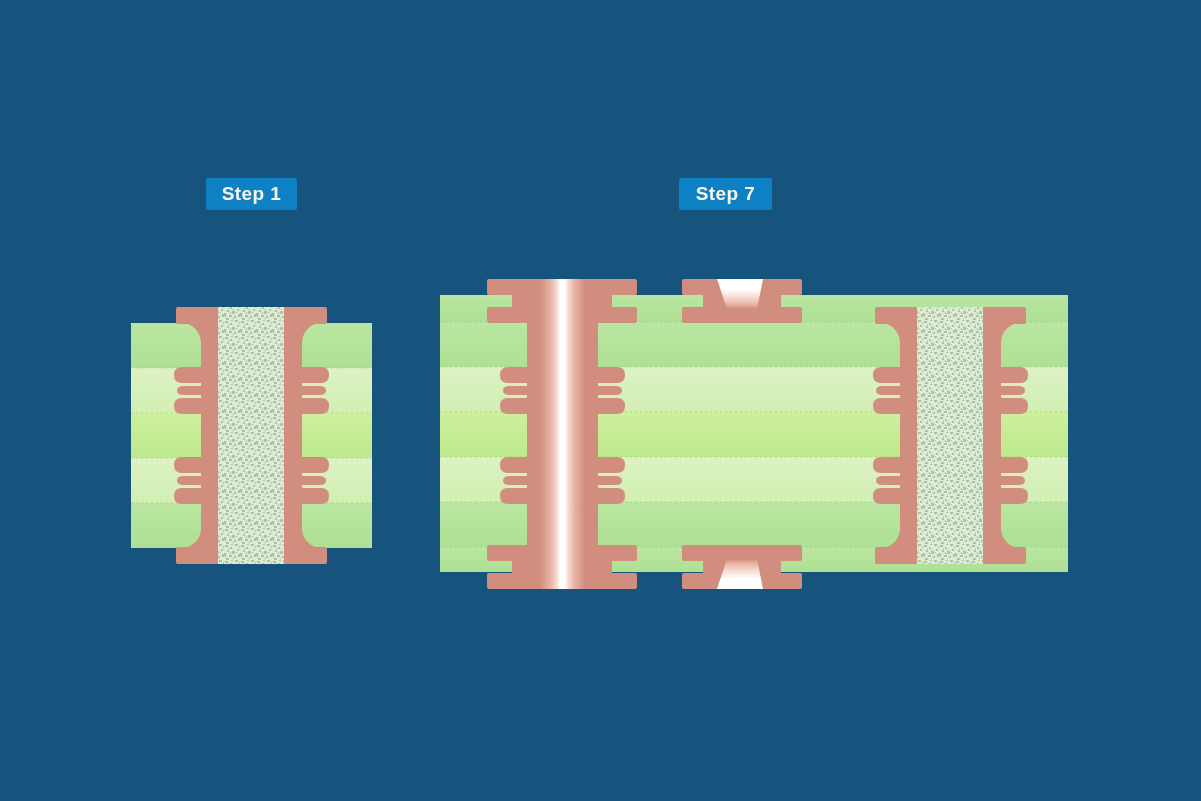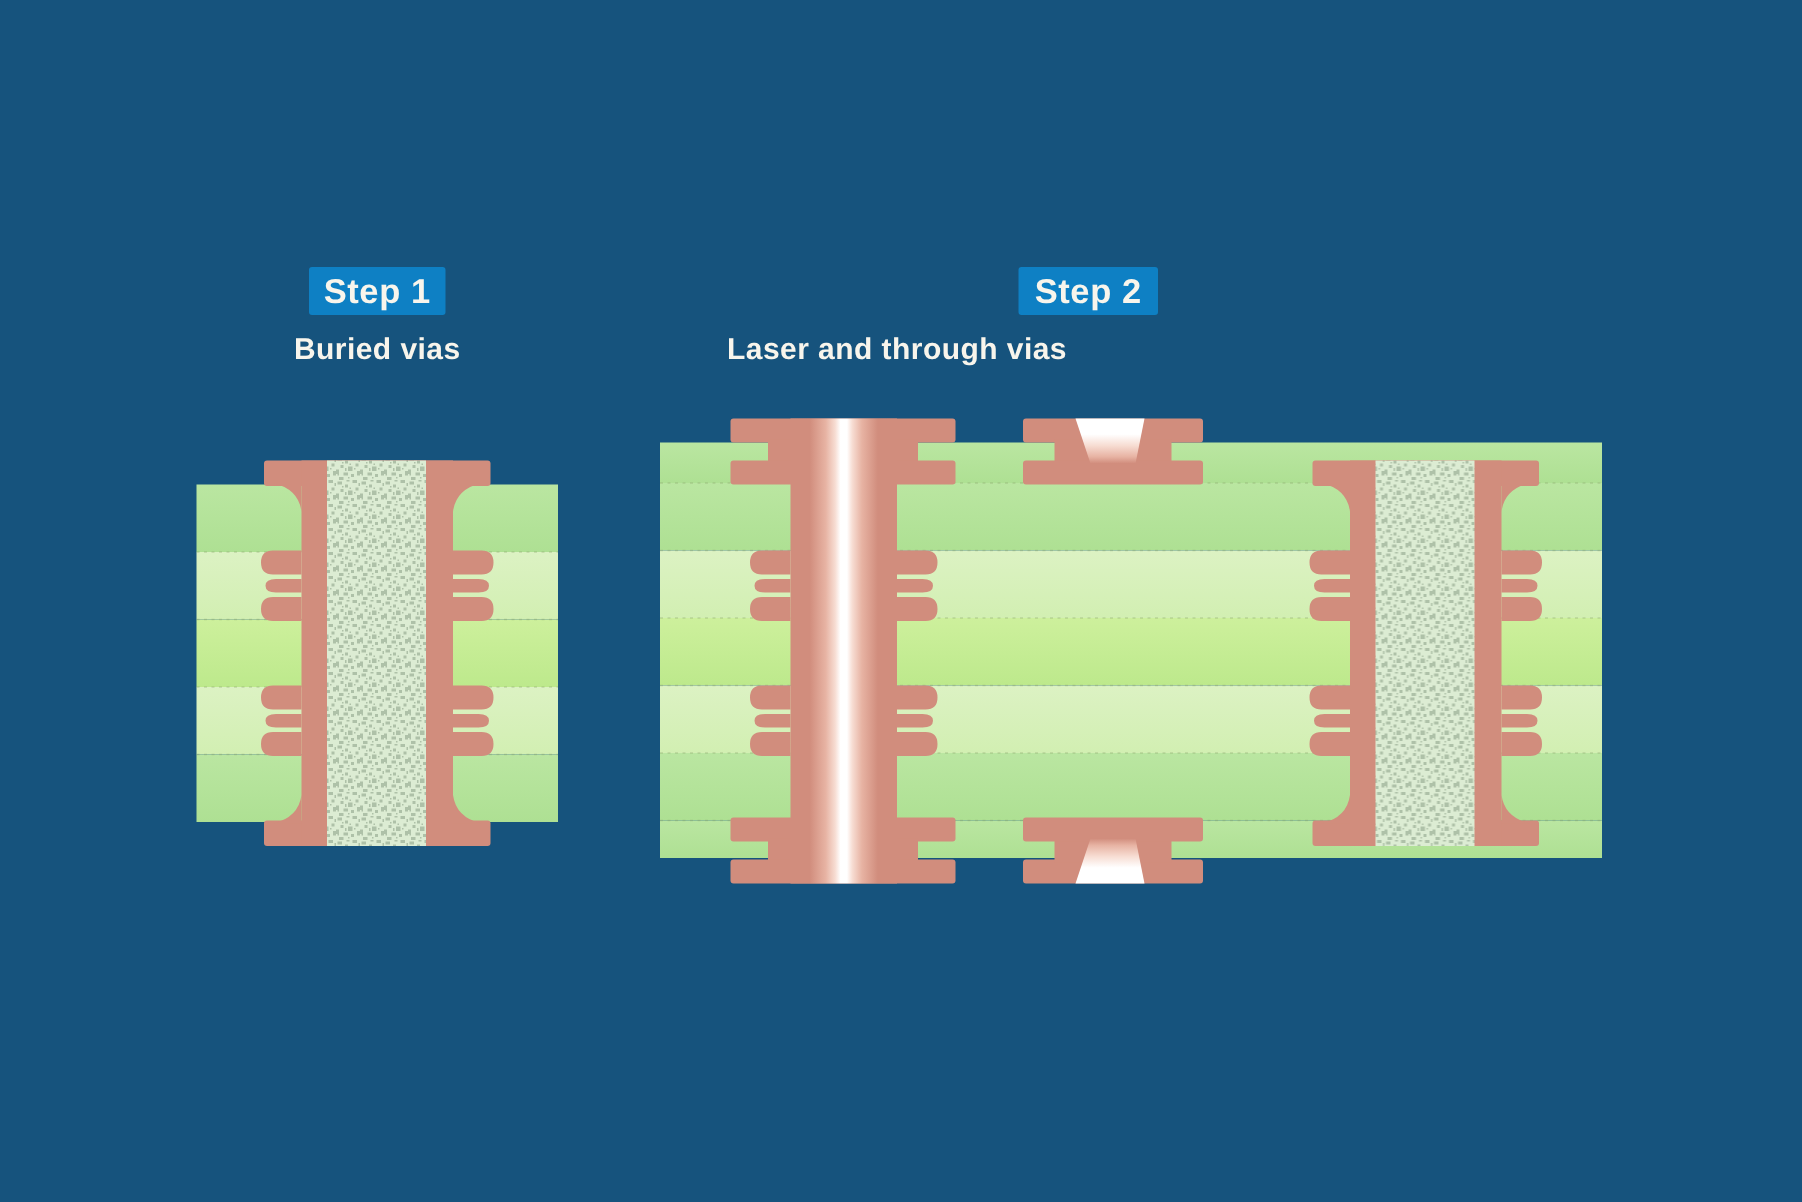--- a/index.html
+++ b/index.html
@@ -8,21 +8,21 @@
     background:var(--bg,#16537d);
     font-family:"Liberation Sans", sans-serif;
   }
   .stage{position:relative;width:1201px;height:801px;}
   .stage > svg{position:absolute;left:0;top:0;}
   .badge{
     position:absolute;height:32px;
     display:flex;align-items:center;justify-content:center;
     background:var(--badge,#0e80c4);
     color:var(--text,#f8f5ec);
-    font-size:23px;font-weight:700;letter-spacing:.4px;
+    font-size:19px;font-weight:700;letter-spacing:.4px;
     border-radius:2px;
   }
   .lbl{
     position:absolute;height:24px;top:221px;
     display:flex;align-items:center;justify-content:center;
     color:var(--text,#f8f5ec);
     font-size:20px;font-weight:700;letter-spacing:.3px;
     white-space:nowrap;
   }
   #badge1{left:206px;top:178px;width:91px;}
@@ -160,17 +160,15 @@
       </g>
 
       <use href="#laserVia"></use>
       <use href="#laserVia" transform="translate(0,868) scale(1,-1)"></use>
 
       <use href="#buriedVia" x="699"></use>
     </g>
   </svg>
 
   <div class="badge" id="badge1">Step 1</div>
-  <div class="lbl" id="lbl1">Buried vias</div>
 
-  <div class="badge" id="badge2">Step 2</div>
-  <div class="lbl" id="lbl2">Laser and through vias</div>
+  <div class="badge" id="badge2">Step 7</div>
 </div>
 
 </body></html>

